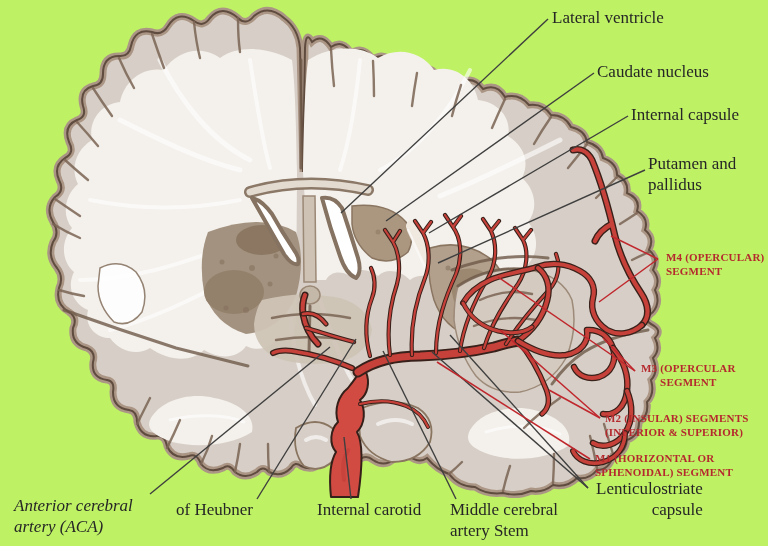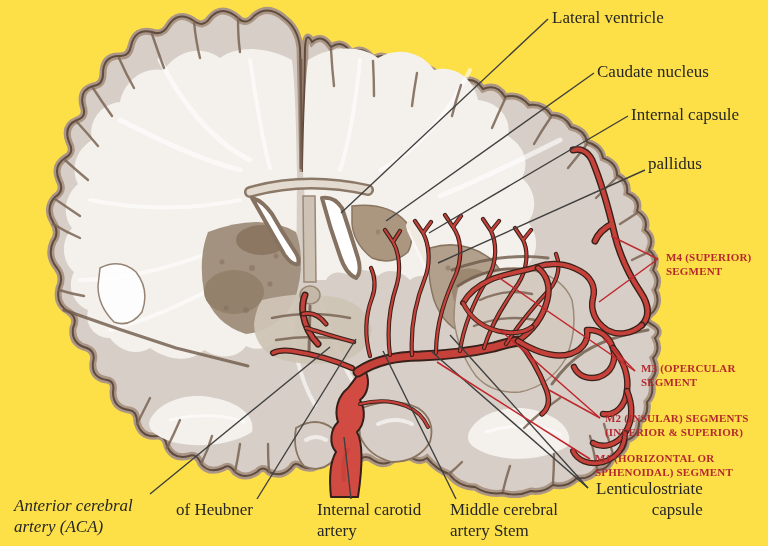--- a/index.html
+++ b/index.html
@@ -1,16 +1,16 @@
 <!DOCTYPE html>
 <html><head>
 <meta charset="utf-8">
 <style>
   html,body{margin:0;padding:0;background:#ffffff;}
-  #stage{position:relative;width:768px;height:546px;background:#fde047;overflow:hidden;
+  #stage{position:relative;width:768px;height:546px;background:#bef264;overflow:hidden;
          font-family:"Liberation Serif", "DejaVu Serif", serif;}
   #art{position:absolute;left:0;top:0;}
   .lbl{position:absolute;white-space:nowrap;}
   .blk{font-size:17px;line-height:1.22;color:#262626;}
   .blk .ln{white-space:nowrap;}
   .red{font-size:11px;line-height:1.28;font-weight:bold;color:#b5292e;letter-spacing:.2px;}
   .vd{fill:none;stroke:#38211a;stroke-linecap:round;stroke-linejoin:round;}
   .vr{fill:none;stroke:#c5413a;stroke-linecap:round;stroke-linejoin:round;}
   .sul{fill:none;stroke:#7a6453;stroke-width:2.4;stroke-linecap:round;opacity:.85;}
   .sul2{fill:none;stroke:#6e5949;stroke-width:3;stroke-linecap:round;opacity:.8;}
@@ -283,27 +283,28 @@
 <div class="lbl blk" style="left:552px;top:8px;">
   <div class="ln">Lateral ventricle</div>
 </div>
 <div class="lbl blk" style="left:597px;top:62px;text-align:center;">
   <div class="ln">Caudate nucleus</div>
 </div>
 <div class="lbl blk" style="left:631px;top:105px;text-align:right;">
   <div class="ln">Internal capsule</div>
 </div>
 <div class="lbl blk" style="left:648px;top:154px;">
+  <div class="ln">Putamen and</div>
   <div class="ln">pallidus</div>
 </div>
 <div class="lbl red" style="left:666px;top:250px;">
-  <div class="ln">M4 (SUPERIOR)</div>
+  <div class="ln">M4 (OPERCULAR)</div>
   <div class="ln">SEGMENT</div>
 </div>
-<div class="lbl red" style="left:641px;top:361px;">
+<div class="lbl red" style="left:641px;top:361px;text-align:center;">
   <div class="ln">M3 (OPERCULAR</div>
   <div class="ln">SEGMENT</div>
 </div>
 <div class="lbl red" style="left:605px;top:411px;">
   <div class="ln">M2 (INSULAR) SEGMENTS</div>
   <div class="ln">(INFERIOR &amp; SUPERIOR)</div>
 </div>
 <div class="lbl red" style="left:595px;top:451px;">
   <div class="ln">M1 (HORIZONTAL OR</div>
   <div class="ln">SPHENOIDAL) SEGMENT</div>
@@ -314,20 +315,19 @@
 </div>
 <div class="lbl blk" style="left:14px;top:496px;font-style:italic;">
   <div class="ln">Anterior cerebral</div>
   <div class="ln">artery (ACA)</div>
 </div>
 <div class="lbl blk" style="left:176px;top:500px;">
   <div class="ln">of Heubner</div>
 </div>
 <div class="lbl blk" style="left:317px;top:500px;">
   <div class="ln">Internal carotid</div>
-  <div class="ln">artery</div>
 </div>
 <div class="lbl blk" style="left:450px;top:500px;">
   <div class="ln">Middle cerebral</div>
   <div class="ln">artery Stem</div>
 </div>
 
 </div>
 
 </body></html>

